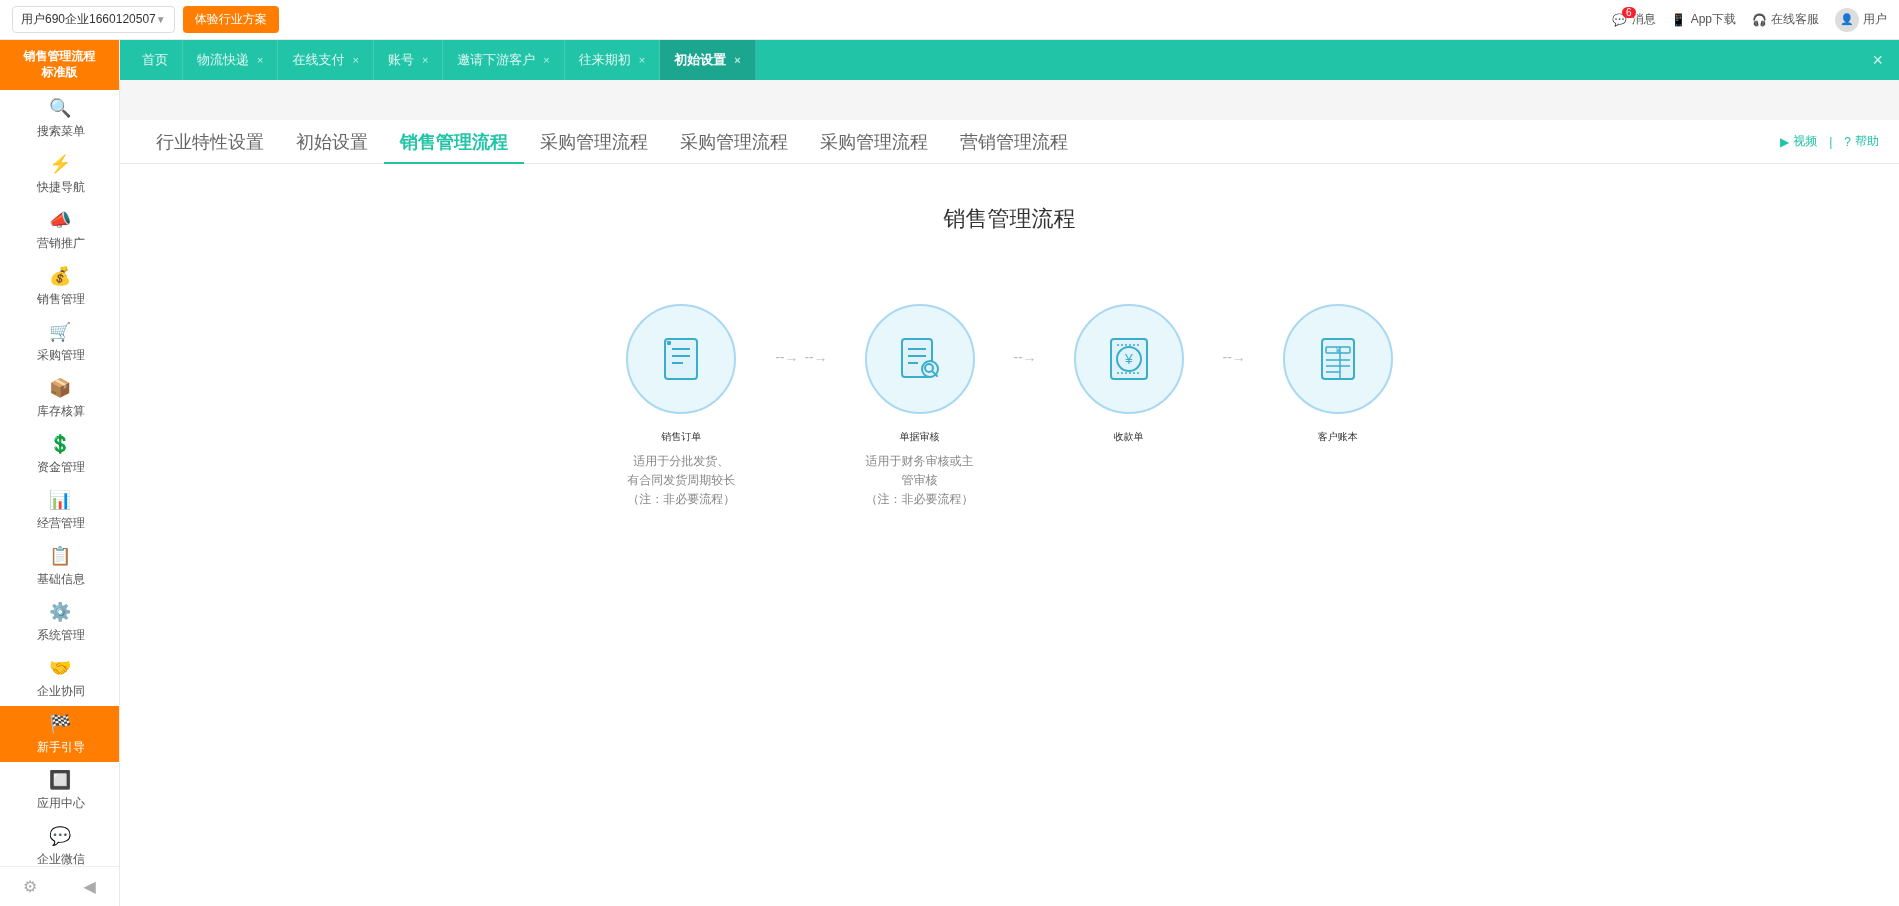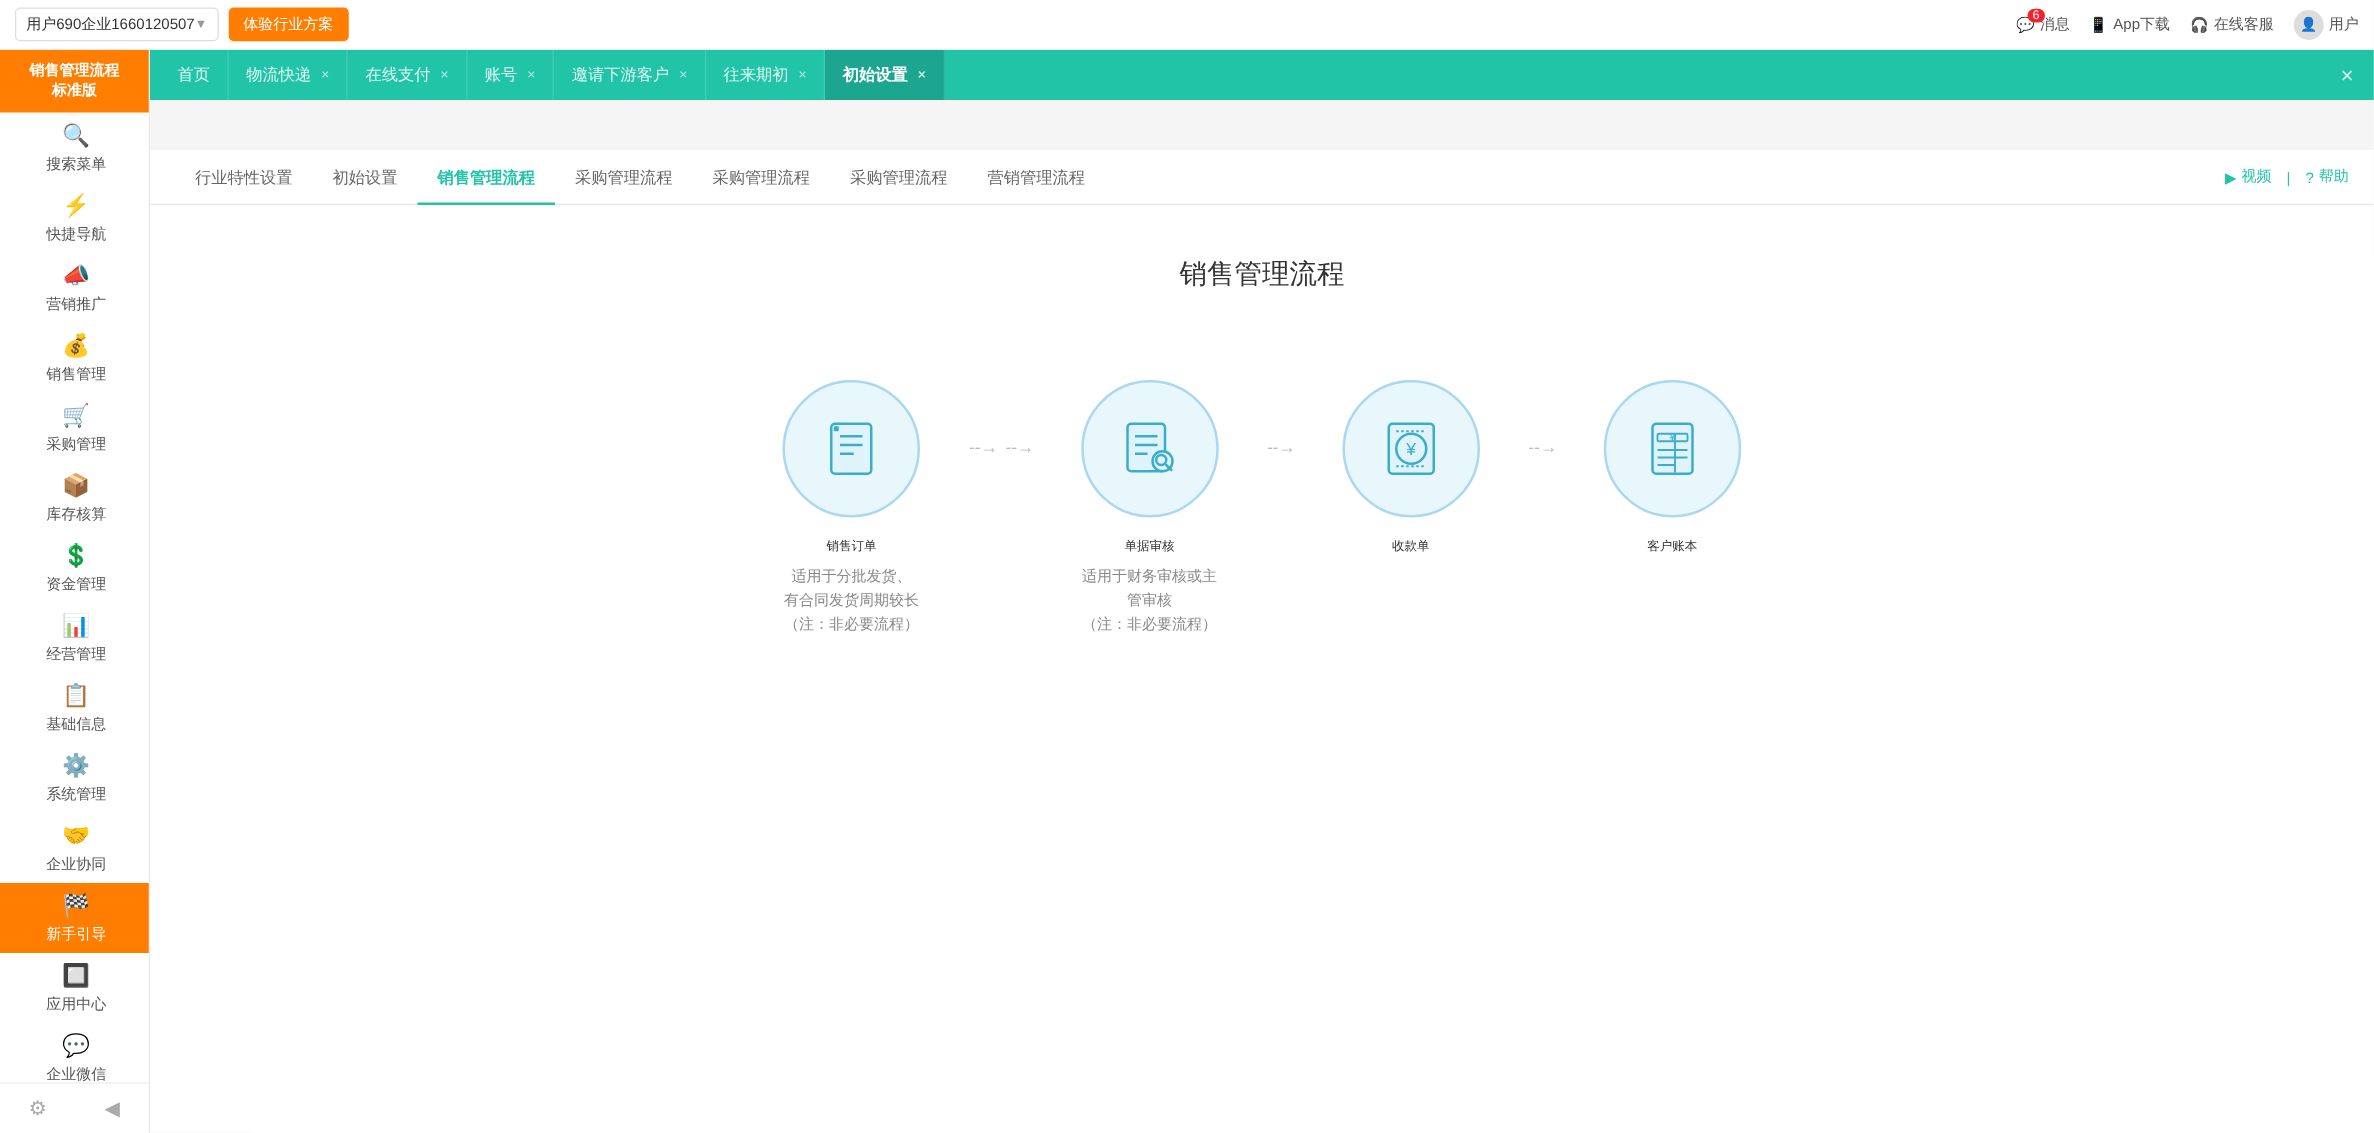--- a/index.html
+++ b/index.html
@@ -114,21 +114,21 @@
     .sub-tabs {
       display: flex;
       align-items: center;
       border-bottom: 1px solid #e8e8e8;
       padding: 0 20px;
       height: 44px;
       position: relative;
     }
     .sub-tab {
       padding: 0 16px; height: 44px; line-height: 44px;
-      cursor: pointer; font-size: 13px; color: #666;
+      cursor: pointer; font-size: 18px; color: #666;
       border-bottom: 2px solid transparent;
       white-space: nowrap;
     }
     .sub-tab.active { color: #22c4a8; border-bottom-color: #22c4a8; font-weight: bold; }
     .sub-tabs-right {
       margin-left: auto; display: flex; align-items: center; gap: 12px; font-size: 12px; color: #22c4a8;
     }
     .sub-tabs-right span { cursor: pointer; display: flex; align-items: center; gap: 4px; }
 
     

